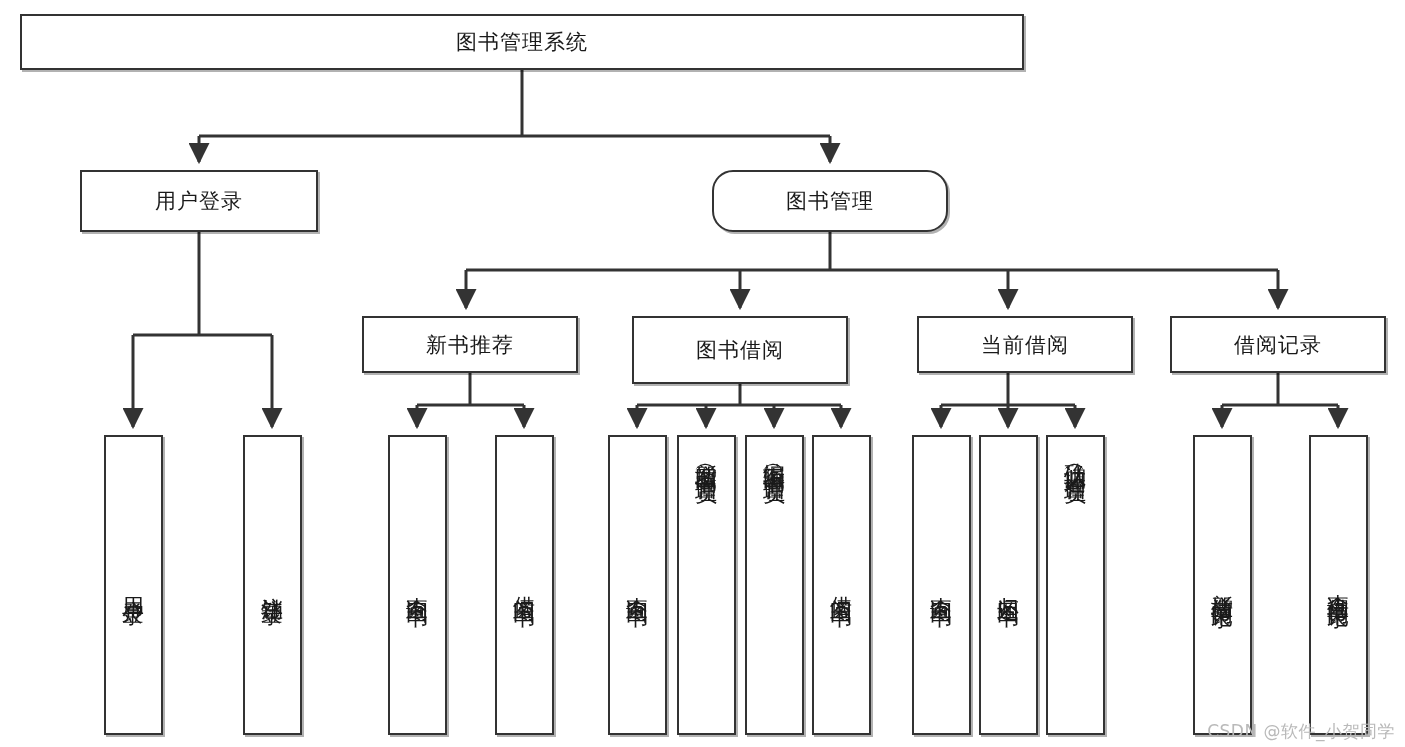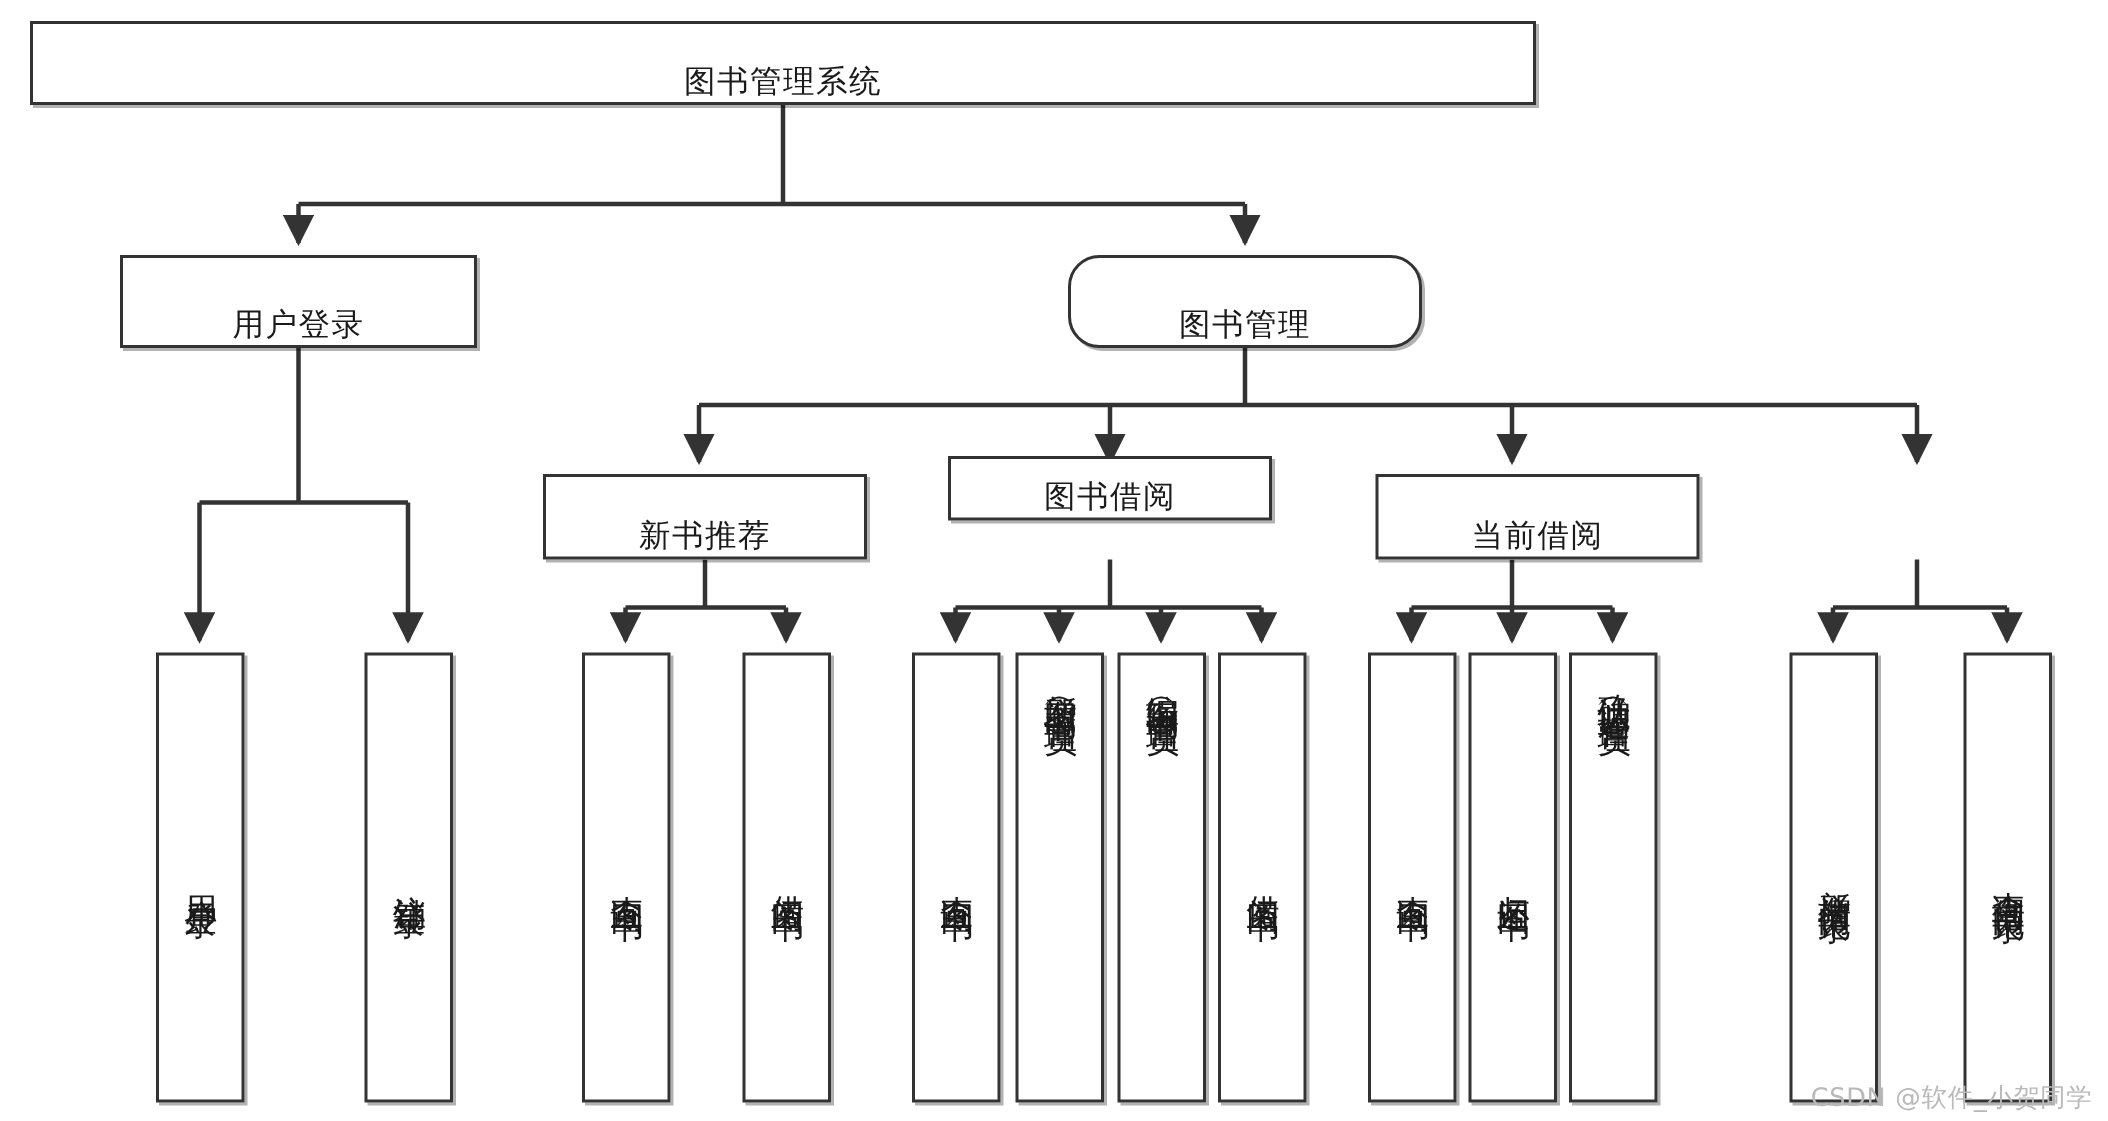--- a/index.html
+++ b/index.html
@@ -26,21 +26,21 @@
     height: 747px;
     pointer-events: none;
   }
   .node {
     position: absolute;
     box-sizing: border-box;
     background: #ffffff;
     border: 2px solid #333333;
     box-shadow: 2px 2px 0 rgba(0,0,0,0.30);
     display: flex;
-    align-items: flex-end;
+    align-items: center;
     justify-content: center;
     color: #1a1a1a;
   }
   .node.horiz {
     font-size: 21px;
     letter-spacing: 1px;
   }
   .node.vert {
     align-items: flex-start;
     justify-content: center;
@@ -130,25 +130,28 @@
   <div class="node horiz" style="left:80px; top:170px; width:238px; height:62px;">
     <span>用户登录</span>
   </div>
   <div class="node horiz" style="left:712px; top:170px; width:236px; height:62px;border-radius:21px;">
     <span>图书管理</span>
   </div>
 
   <div class="node horiz" style="left:362px; top:316px; width:216px; height:57px;">
     <span>新书推荐</span>
   </div>
-  <div class="node horiz" style="left:632px; top:304px; width:216px; height:43px;">
+  <div class="node horiz" style="left:632px; top:316px; width:216px; height:68px;">
     <span>图书借阅</span>
   </div>
   <div class="node horiz" style="left:901px; top:316px; width:216px; height:57px;margin-left:16px;">
     <span>当前借阅</span>
+  </div>
+  <div class="node horiz" style="left:1170px; top:316px; width:216px; height:57px;">
+    <span>借阅记录</span>
   </div>
 
   <div class="node vert centered" style="left:104px; top:435px; width:59px; height:300px;">
     <span class="vtext">用户登录</span>
   </div>
   <div class="node vert centered" style="left:243px; top:435px; width:59px; height:300px;">
     <span class="vtext">注销登录</span>
   </div>
 
   <div class="node vert centered" style="left:388px; top:435px; width:59px; height:300px;">

